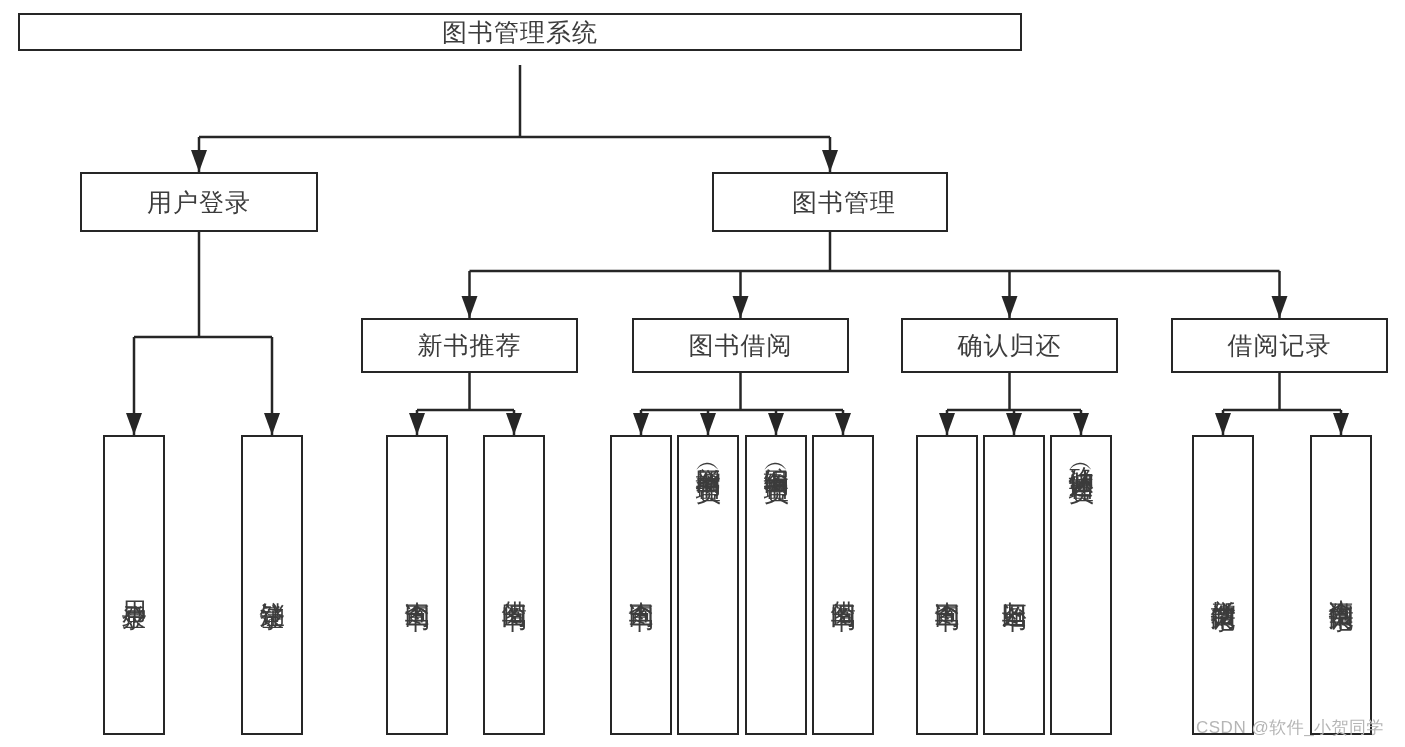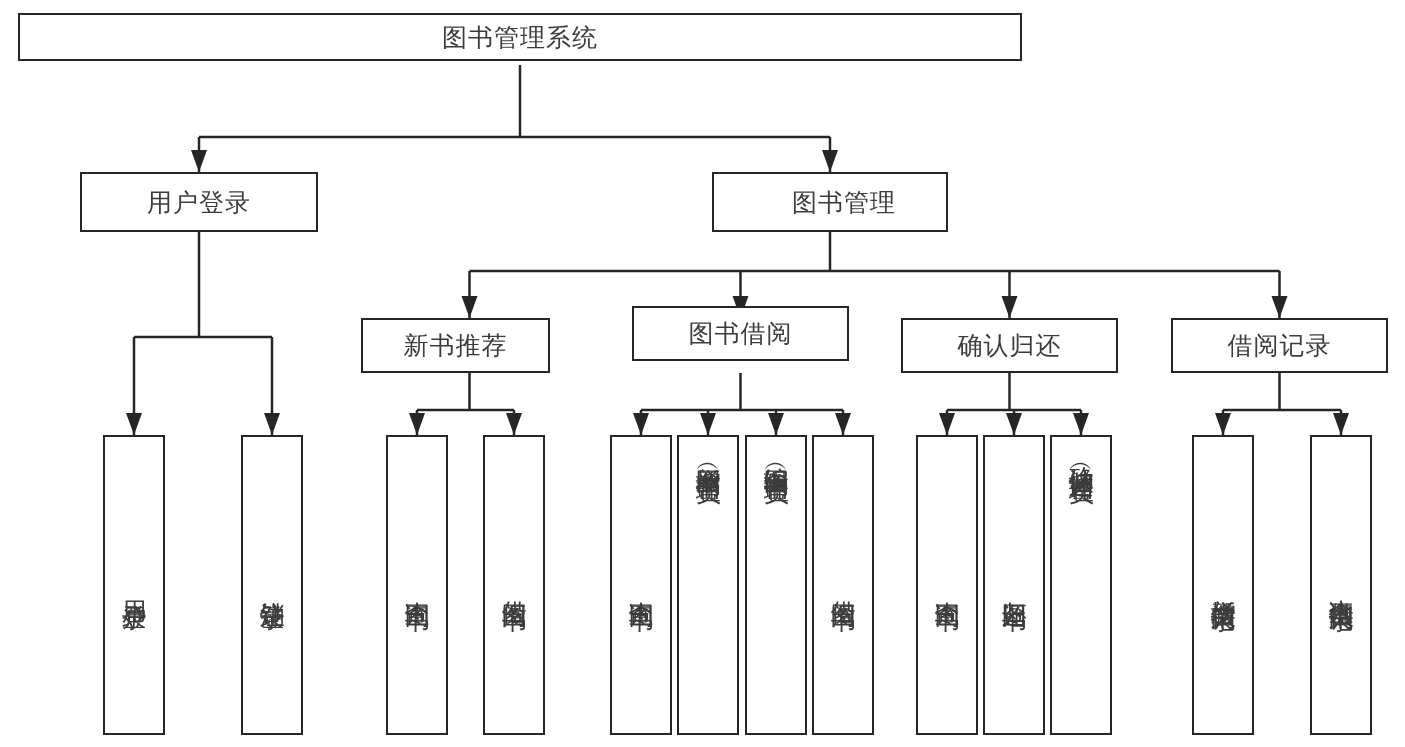--- a/index.html
+++ b/index.html
@@ -121,33 +121,33 @@
       <line x1="1081" y1="410" x2="1081" y2="435" stroke="#262626" stroke-width="2.5"></line>
       <path d="M 1073 413 L 1081 435 L 1089 413 Z" fill="#262626"></path>
       <line x1="1279.5" y1="373" x2="1279.5" y2="410" stroke="#262626" stroke-width="2.5"></line>
       <line x1="1223" y1="410" x2="1341" y2="410" stroke="#262626" stroke-width="2.5"></line>
       <line x1="1223" y1="410" x2="1223" y2="435" stroke="#262626" stroke-width="2.5"></line>
       <path d="M 1215 413 L 1223 435 L 1231 413 Z" fill="#262626"></path>
       <line x1="1341" y1="410" x2="1341" y2="435" stroke="#262626" stroke-width="2.5"></line>
       <path d="M 1333 413 L 1341 435 L 1349 413 Z" fill="#262626"></path>
     </svg>
   <div id="nodes-layer">
-      <div class="node horiz" style="left: 18px; top: 13px; width: 1004px; height: 48px;">
+      <div class="node horiz" style="left: 18px; top: 13px; width: 1004px; height: 38px;">
         <span class="node-label-h">图书管理系统</span>
       </div>
       <div class="node horiz" style="left: 80px; top: 172px; width: 238px; height: 60px;">
         <span class="node-label-h">用户登录</span>
       </div>
       <div class="node horiz" style="left: 712px; top: 172px; width: 236px; height: 60px; padding-left: 28px;">
         <span class="node-label-h">图书管理</span>
       </div>
-      <div class="node horiz" style="left: 361px; top: 318px; width: 189px; height: 55px;">
+      <div class="node horiz" style="left: 361px; top: 318px; width: 217px; height: 55px;">
         <span class="node-label-h">新书推荐</span>
       </div>
-      <div class="node horiz" style="left: 632px; top: 306px; width: 217px; height: 55px;">
+      <div class="node horiz" style="left: 632px; top: 318px; width: 217px; height: 55px;">
         <span class="node-label-h">图书借阅</span>
       </div>
       <div class="node horiz" style="left: 901px; top: 318px; width: 217px; height: 55px;">
         <span class="node-label-h">确认归还</span>
       </div>
       <div class="node horiz" style="left: 1171px; top: 318px; width: 217px; height: 55px;">
         <span class="node-label-h">借阅记录</span>
       </div>
       <div class="node vert centered" style="left: 103px; top: 435px; width: 62px; height: 300px;">
         <span class="node-label-v">用户登录</span>
@@ -182,13 +182,14 @@
       <div class="node vert" style="left: 1050px; top: 435px; width: 62px; height: 300px;">
         <span class="node-label-v">确认归还（管理员）</span>
       </div>
       <div class="node vert centered" style="left: 1192px; top: 435px; width: 62px; height: 300px;">
         <span class="node-label-v">新增借阅记录</span>
       </div>
       <div class="node vert centered" style="left: 1310px; top: 435px; width: 62px; height: 300px;">
         <span class="node-label-v">查询借阅记录</span>
       </div>
     </div>
+  <div class="watermark" style="left: 1196px; top: 716px; color: rgb(181, 181, 181);">CSDN @软件_小贺同学</div>
 </div>
 
 </body></html>

